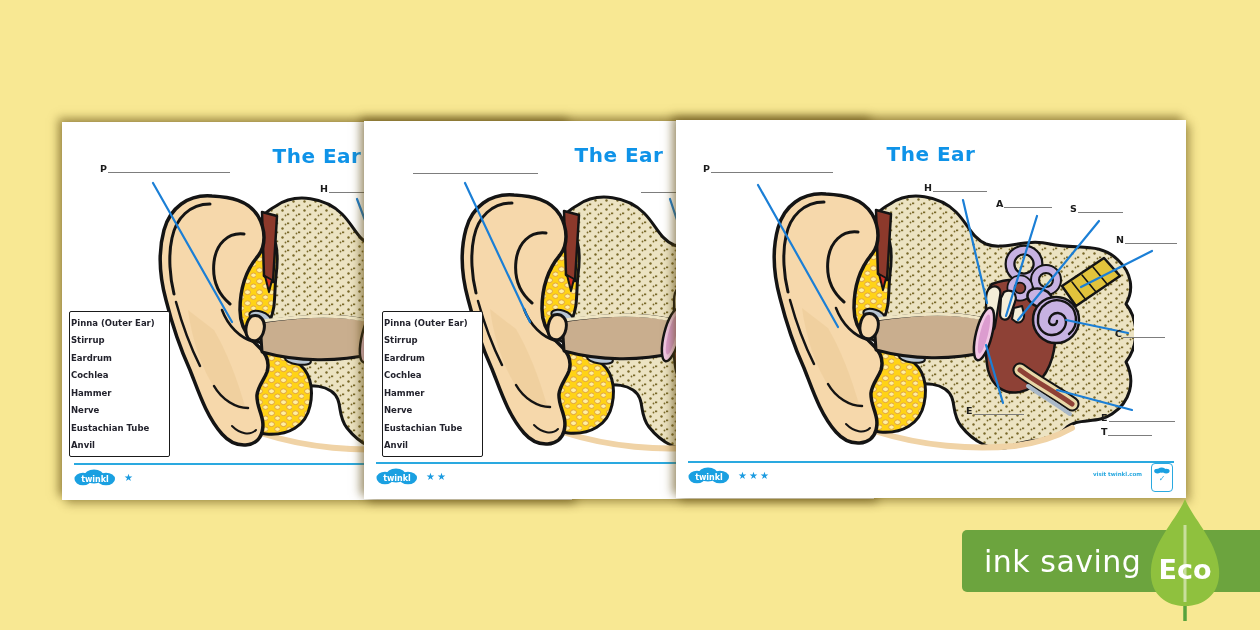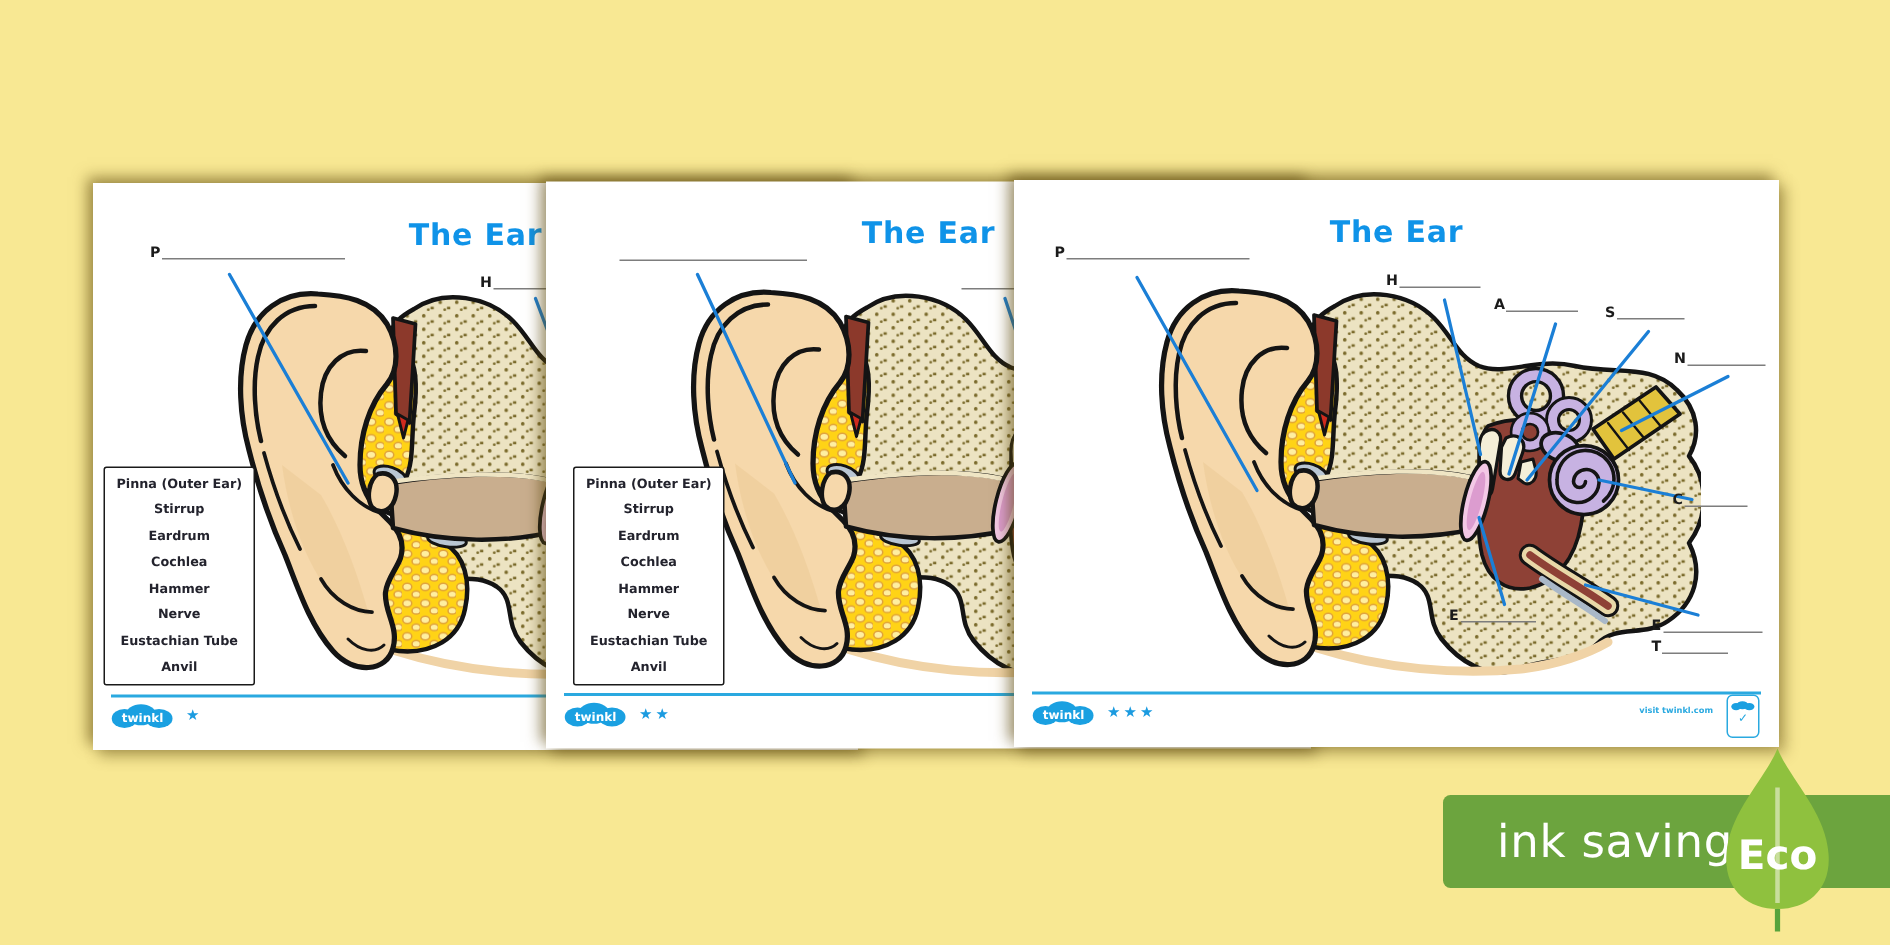--- a/index.html
+++ b/index.html
@@ -15,37 +15,37 @@
               font-weight:bold;font-size:20px;color:#0f93e8;letter-spacing:.5px;}
   .diagram{position:absolute;left:86px;top:68px;width:372px;height:265px;z-index:1;}
   .leaders{position:absolute;left:0;top:0;width:510px;height:378px;z-index:4;pointer-events:none;}
   .leaders line{stroke:#1b7fd6;stroke-width:2.2;stroke-linecap:round;}
   .lbl{position:absolute;display:flex;align-items:flex-end;z-index:6;
        font-weight:bold;font-size:9.5px;color:#1b1b1b;line-height:1;}
   .lbl .ln{display:inline-block;border-bottom:1.3px solid #7d7d7d;height:11px;margin-left:1px;}
   
   .wordbank{position:absolute;width:101px;height:146px;background:#fff;border:1.6px solid #1a1a1a;
             border-radius:2px;box-sizing:border-box;display:flex;flex-direction:column;
-            justify-content:space-between;padding:6px 20px;z-index:8;align-items:center;}
+            justify-content:space-between;padding:6px 1px;z-index:8;}
   #page1 .wordbank{left:7px;top:189px;}
   #page2 .wordbank{left:18px;top:190px;}
   .wordbank div{font-weight:bold;font-size:8.5px;color:#23232d;white-space:nowrap;}
   
   .footline{position:absolute;left:12px;right:12px;top:341px;height:2px;background:#2aa9e0;z-index:5;}
   .twlogo{position:absolute;left:12px;top:347px;width:42px;height:17px;z-index:5;}
   .stars{position:absolute;left:62px;top:350px;font-size:10px;color:#1b9be0;letter-spacing:2px;z-index:5;}
   .visit{position:absolute;right:44px;top:351px;font-weight:bold;font-size:5.5px;color:#2aa9e0;z-index:5;}
   .qbadge{position:absolute;right:13px;top:343px;width:22px;height:29px;border:1.2px solid #2aa9e0;
           border-radius:4px;background:#fff;box-sizing:border-box;z-index:5;text-align:center;}
   .qbadge svg{display:block;margin:2px auto 0;}
   .qbadge .chk{font-size:8px;color:#2aa9e0;line-height:1;font-weight:bold;}
   
   .eco-banner{position:absolute;left:962px;top:530px;width:298px;height:62px;background:#6ca43e;
               border-radius:5px 0 0 5px;z-index:20;display:flex;align-items:center;}
-  .eco-banner .txt{font-size:30px;color:#ffffff;margin-left:36px;letter-spacing:.5px;}
+  .eco-banner .txt{font-size:30px;color:#ffffff;margin-left:22px;letter-spacing:.5px;}
   .eco-leaf{position:absolute;left:1146px;top:497px;width:78px;height:128px;z-index:21;}
 </style>
 </head>
 <body>
 
 <svg width="0" height="0" style="position:absolute" aria-hidden="true">
   <defs>
     <pattern id="bonep" width="11" height="9" patternUnits="userSpaceOnUse">
       <rect width="11" height="9" fill="#ece3c2"></rect>
       <circle cx="2.5" cy="2.5" r="1.2" fill="#79692a"></circle>

